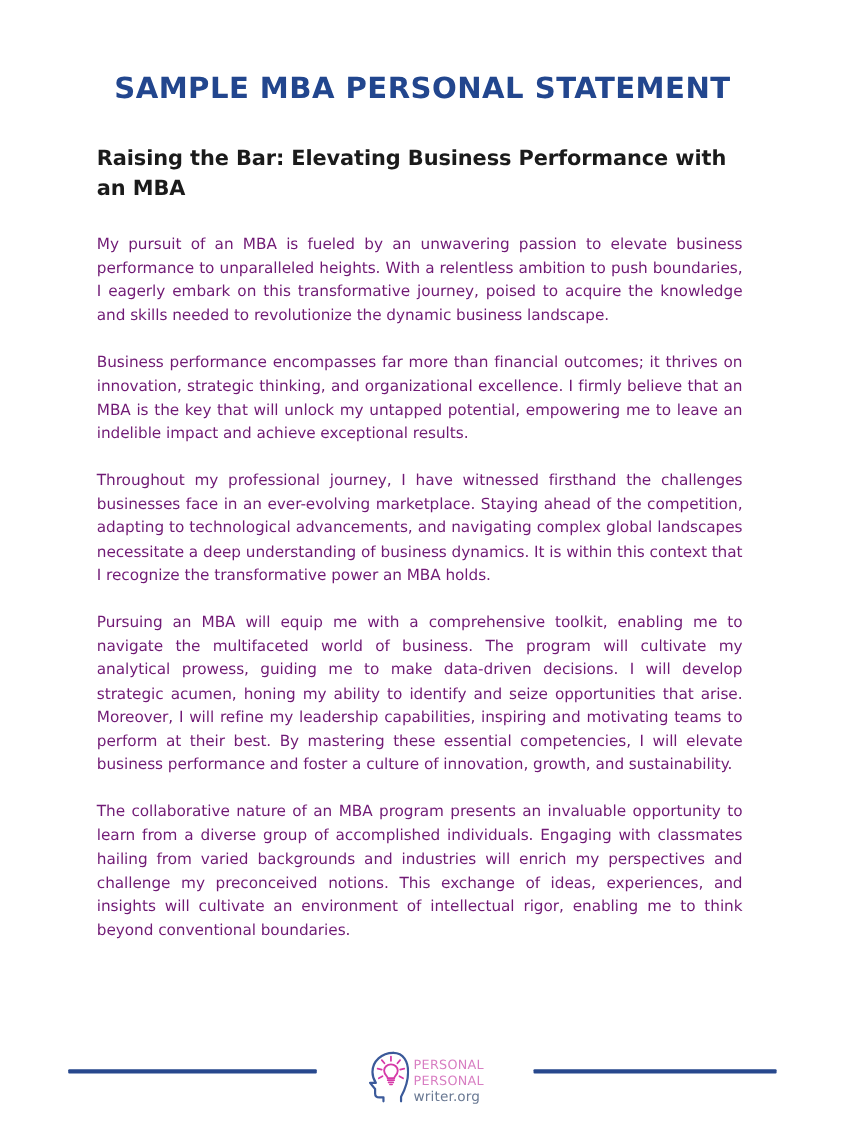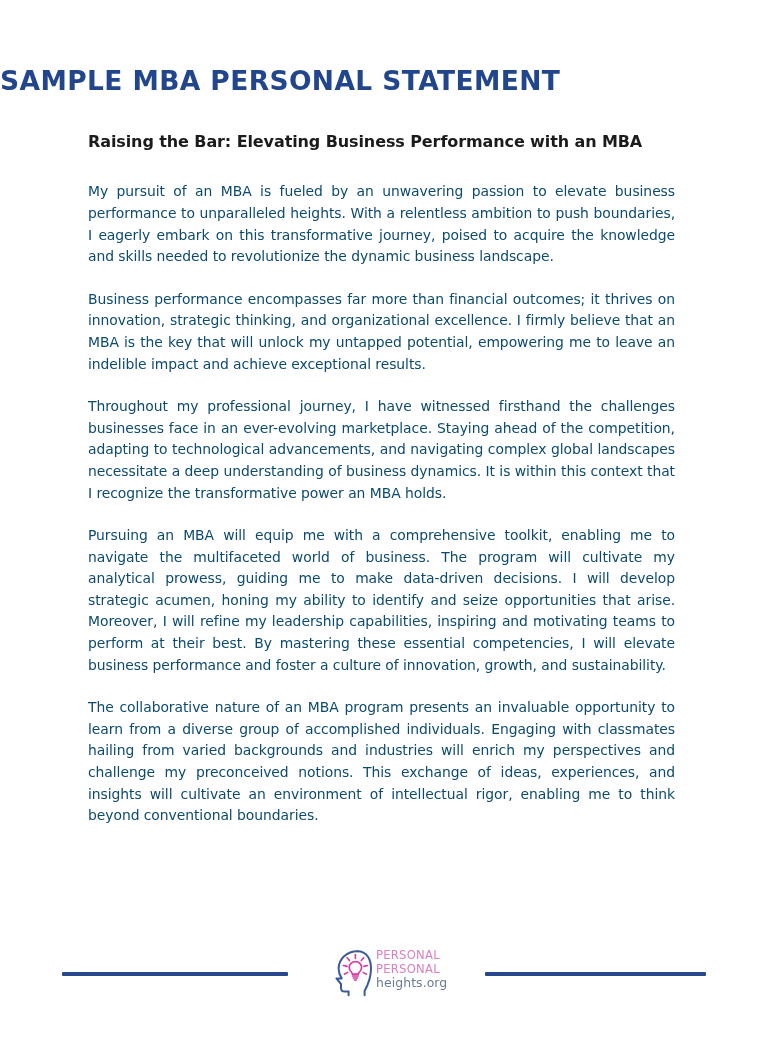--- a/index.html
+++ b/index.html
@@ -20,53 +20,53 @@
     inset: 0;
     background: #ffffff;
   }
 
   
   .doc-title {
     position: absolute;
     left: 0;
     right: 0;
     top: 48px;
-    text-align: left;
+    text-align: center;
     font-family: "DejaVu Sans", sans-serif;
     font-size: 26.5px;
     font-weight: 700;
     letter-spacing: 0.4px;
     color: #22468e;
     text-transform: uppercase;
     line-height: 1.15;
   }
 
   
   .content {
     position: absolute;
     left: 88px;
     top: 131px;
     width: 591px;
   }
 
   .subheading {
     font-family: "DejaVu Sans", sans-serif;
-    font-size: 16px;
+    font-size: 19px;
     font-weight: 700;
     color: #1b1b1b;
     line-height: 1.4;
     margin: 0 0 28px 0;
     letter-spacing: -0.1px;
   }
 
   .body-para {
     font-family: "DejaVu Sans", sans-serif;
     font-size: 13.9px;
     font-weight: 400;
-    color: #0c4a6e;
+    color: #701a75;
     line-height: 21.6px;
     text-align: justify;
     text-justify: inter-word;
     margin: 0 4px 21px 0;
     letter-spacing: -0.05px;
   }
   .body-para:last-child { margin-bottom: 0; }
 
   
   .footer {
@@ -87,21 +87,21 @@
   .rule-left  { left: 62px;  width: 226px; }
   .rule-right { left: 485px; width: 221px; }
 
   .logo {
     position: absolute;
     left: 330px;
     top: 20px;
     width: 122px;
     height: 56px;
     display: flex;
-    align-items: flex-start;
+    align-items: flex-end;
     gap: 4px;
   }
 
   .logo-mark {
     width: 42px;
     height: 50px;
     flex: 0 0 42px;
   }
 
   .logo-text {
@@ -191,19 +191,19 @@
         <line x1="33.7" y1="9.7" x2="31.3" y2="12.6" stroke="#d63aa8" stroke-width="1.6" stroke-linecap="round"></line>
         <line x1="13.3" y1="17.5" x2="17.0" y2="18.4" stroke="#d63aa8" stroke-width="1.6" stroke-linecap="round"></line>
         <line x1="37.5" y1="17.5" x2="33.8" y2="18.4" stroke="#d63aa8" stroke-width="1.6" stroke-linecap="round"></line>
         <line x1="14.4" y1="26.2" x2="17.7" y2="24.4" stroke="#d63aa8" stroke-width="1.6" stroke-linecap="round"></line>
         <line x1="36.4" y1="26.2" x2="33.1" y2="24.4" stroke="#d63aa8" stroke-width="1.6" stroke-linecap="round"></line>
       </svg>
 
       <div class="logo-text">
         <span class="logo-line1">PERSONAL</span>
         <span class="logo-line2">PERSONAL</span>
-        <span class="logo-line3">heights.org</span>
+        <span class="logo-line3">writer.org</span>
       </div>
 
     </div>
   </div>
 
 </div>
 
 </body></html>

